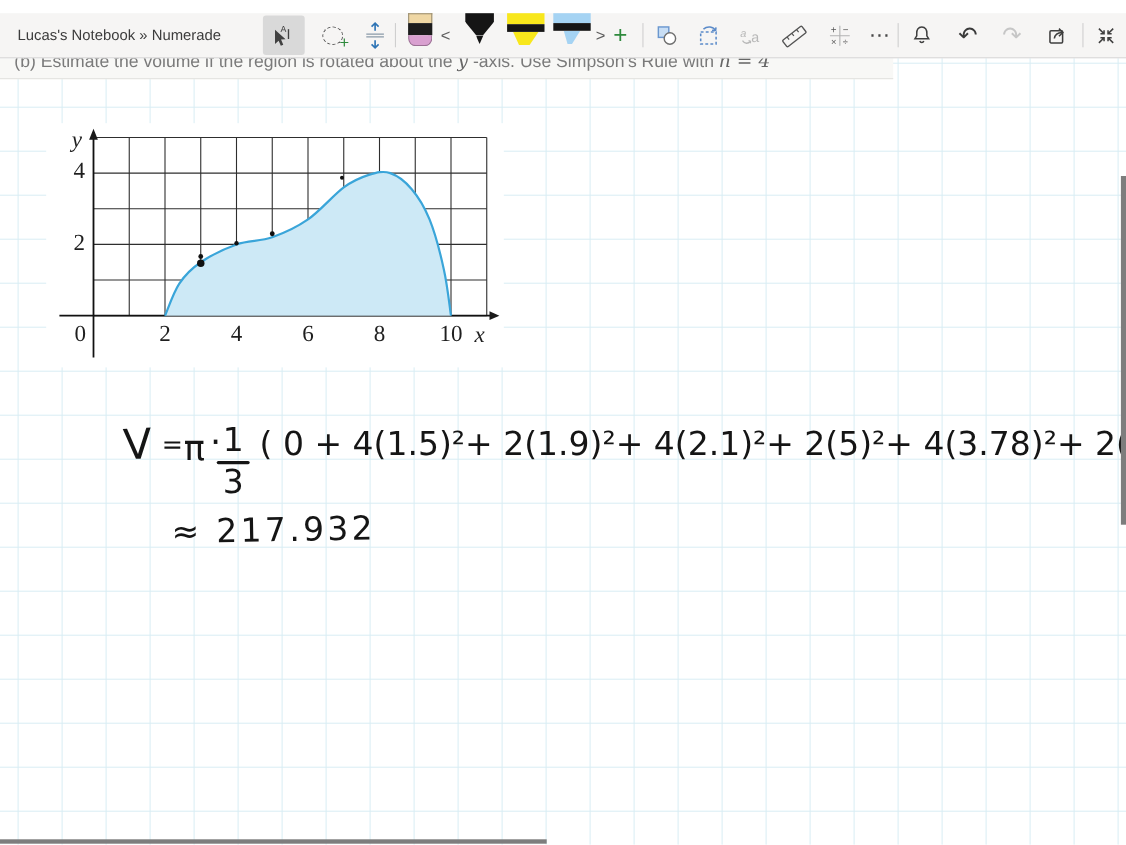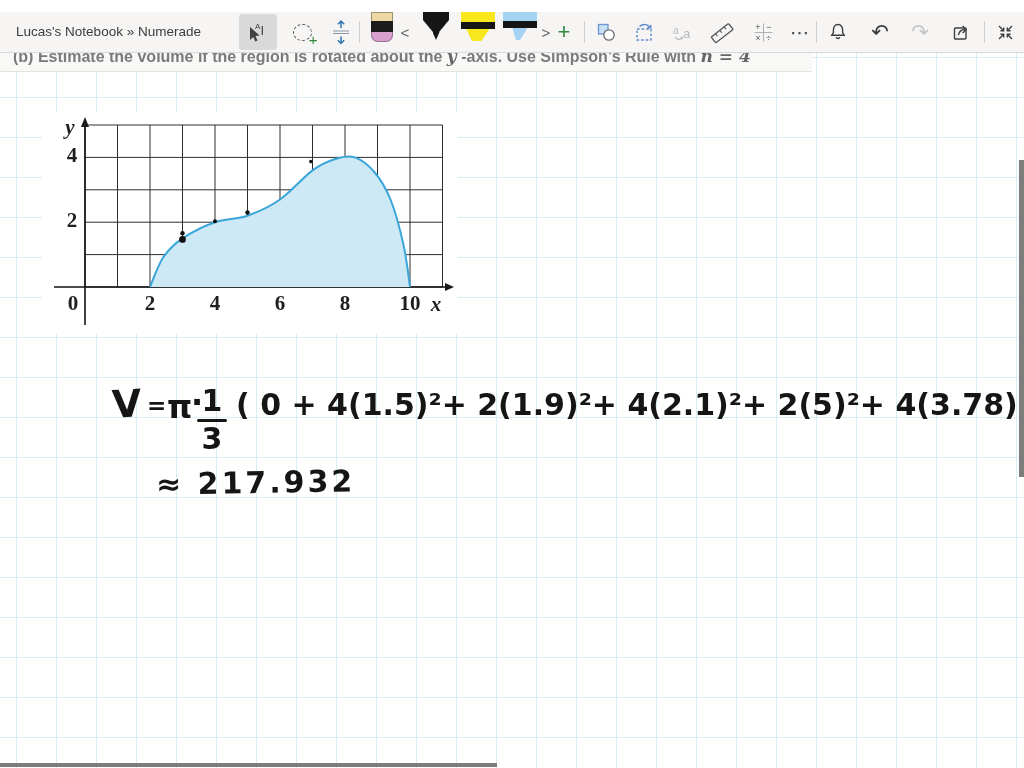--- a/index.html
+++ b/index.html
@@ -39,21 +39,21 @@
   .hb-tip{width:34px;height:12px;background:#a5d3f3;clip-path:polygon(28% 0,72% 0,50% 100%,38% 100%);}
 
   .lasso{position:relative;width:17px;height:15px;border:1.4px dashed #4f4f4f;border-radius:50%;}
   .lasso span{position:absolute;right:-7px;bottom:-8px;color:#2f8a3d;font-size:15px;font-weight:400;}
 
   
   .canvas{position:absolute;left:0;top:41px;width:1024px;height:727px;overflow:hidden;
           background-color:#fff;
           background-image:linear-gradient(#d8edf4 1px,transparent 1px),
                            linear-gradient(90deg,#d8edf4 1px,transparent 1px);
-          background-size:40px 40px;background-position:16px 16px;font-weight:bold;}
+          background-size:40px 40px;background-position:16px 16px;}
 
   .problem-block{position:absolute;left:0;top:0;width:812px;height:31px;background:#f8f8f6;
                  border-bottom:1px solid #e3e3e0;z-index:2;line-height:31px;padding-left:13px;
                  box-sizing:border-box;white-space:nowrap;overflow:hidden;
                  font-size:16px;color:#7a7a7a;}
   .mvar{font-family:"DejaVu Serif","Liberation Serif",serif;font-style:italic;
         color:#666;font-size:17px;}
 
   .frag{position:absolute;top:0;height:7px;overflow:hidden;z-index:3;color:#4a4a4a;}
   .frag span{display:block;margin-top:-16px;font-size:22px;font-family:"Liberation Serif",serif;}

